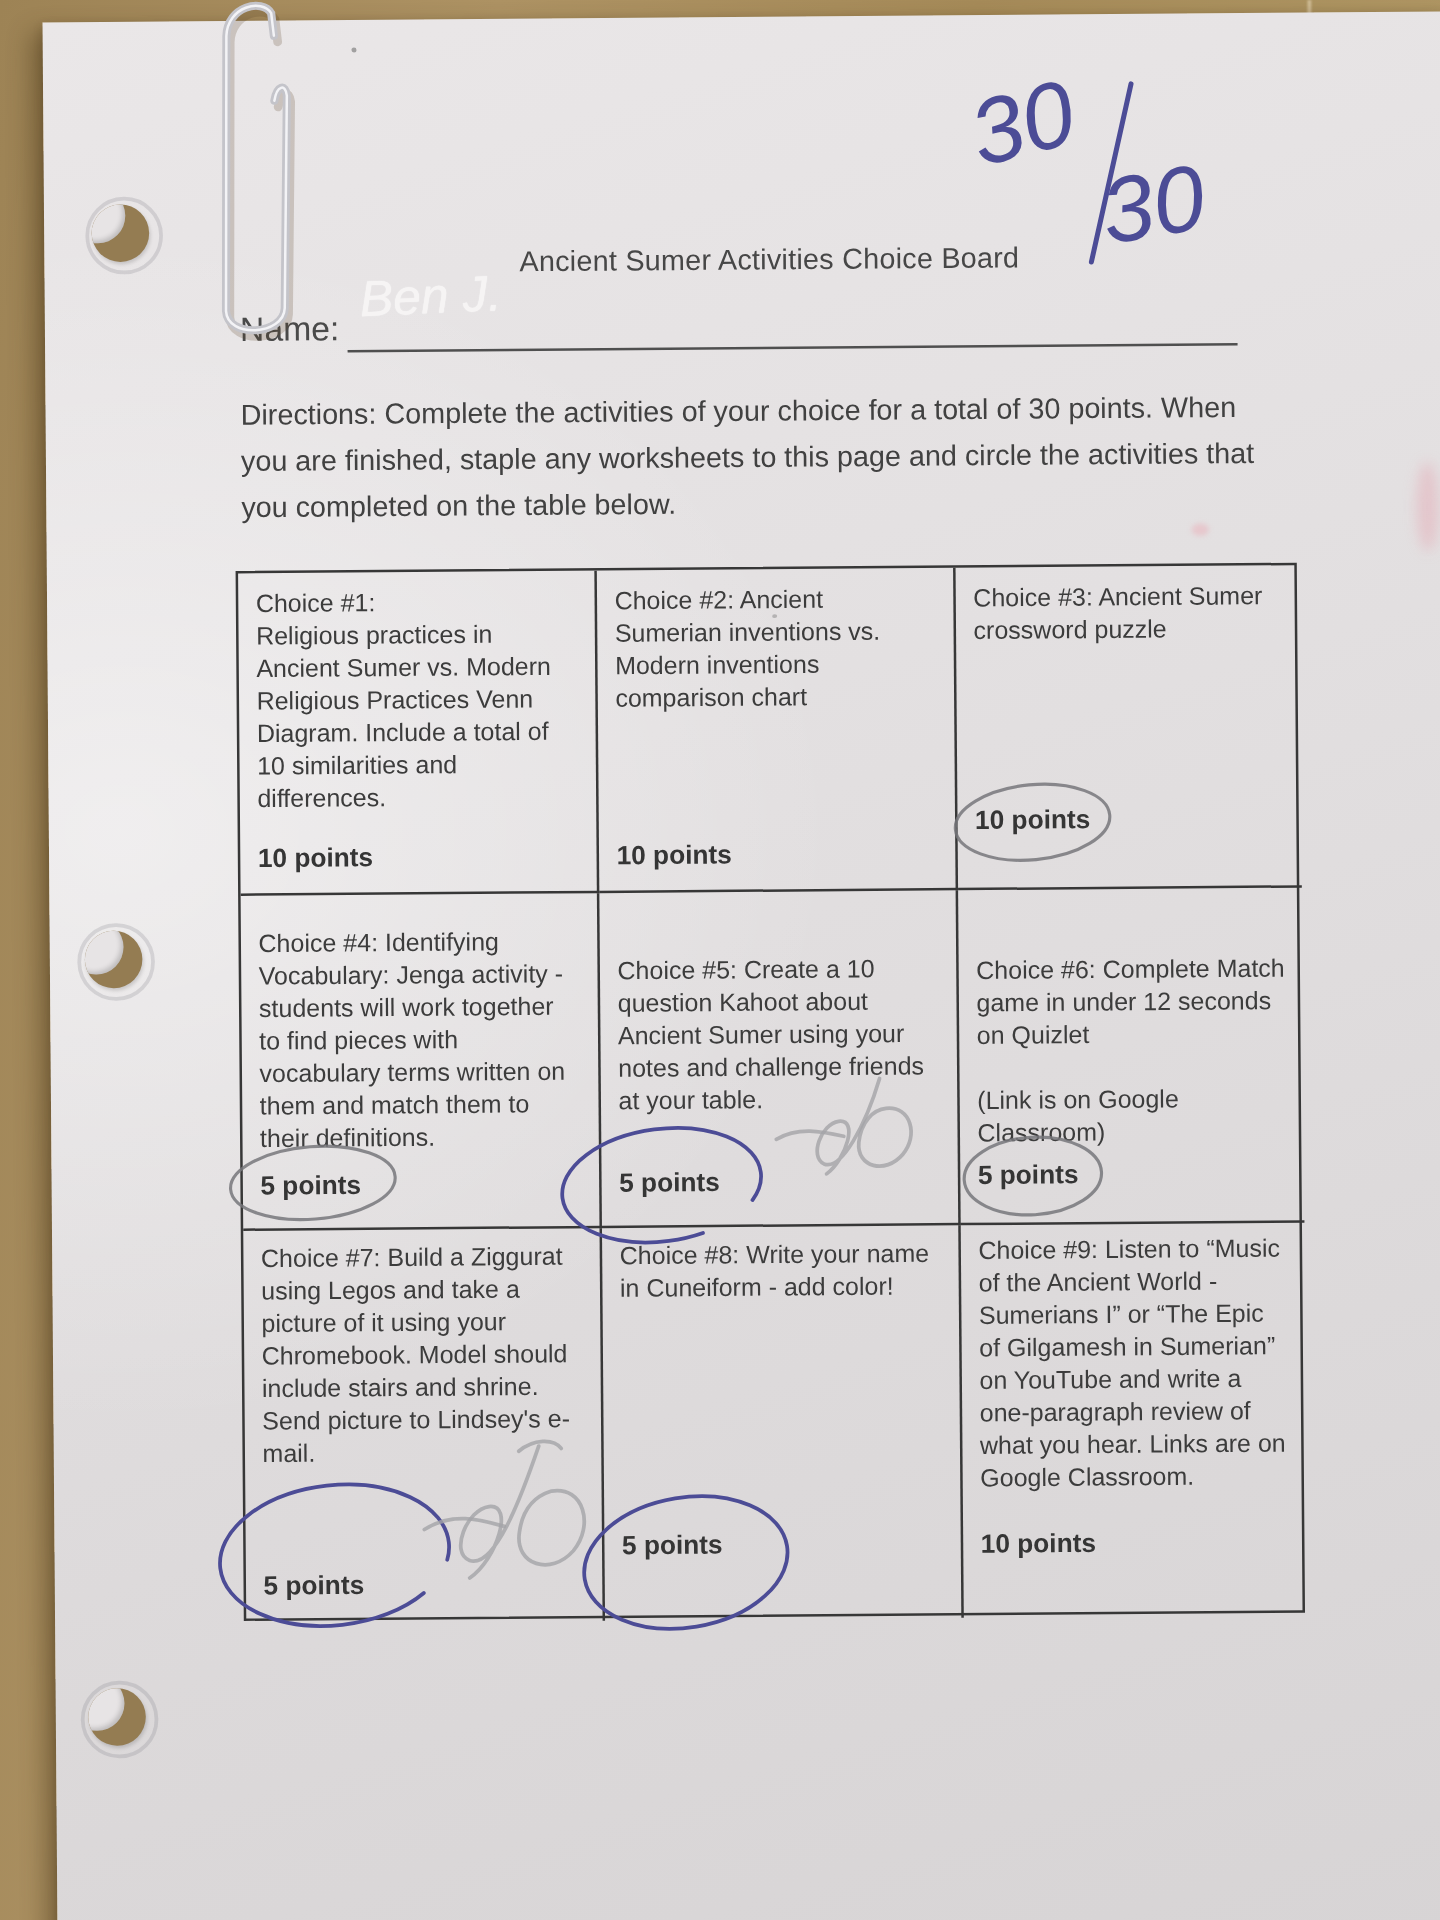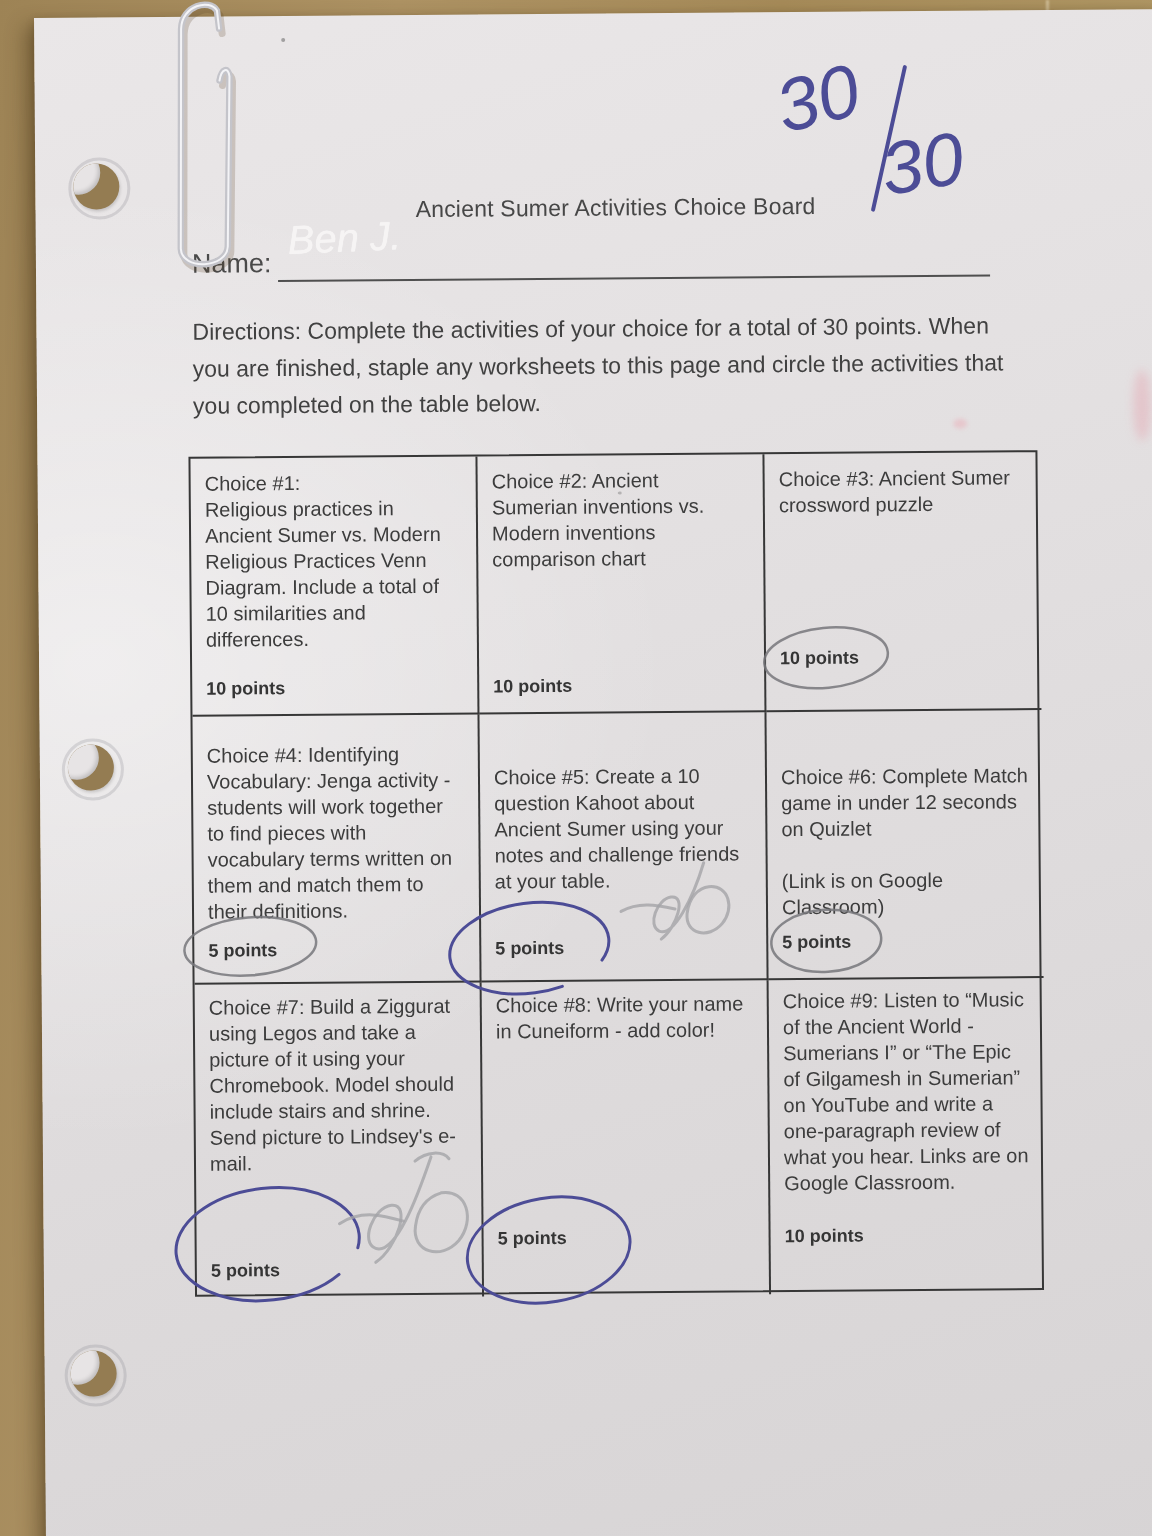--- a/index.html
+++ b/index.html
@@ -41,21 +41,21 @@
   .board{position:absolute;left:151px;top:440px;width:849px;height:840px;
         display:grid;grid-template-columns:287px 287px 275px;grid-template-rows:258px 268px 314px;
         border:2px solid #373737;box-sizing:border-box;}
   .cell{border-right:2px solid #373737;border-bottom:2px solid #373737;
         box-sizing:border-box;display:flex;flex-direction:column;
         padding:12px 14px;color:#3c3c3c;font-size:20px;line-height:1.3;}
   .cell:nth-child(3n){border-right:none;}
   .cell:nth-child(n+7){border-bottom:none;}
   .cell-text{white-space:pre-line;}
   .points-row{margin-top:auto;}
-  .points{font-weight:700;font-size:18px;color:#353535;}
+  .points{font-weight:700;font-size:21px;color:#353535;}
   .cell-1{padding-bottom:14px;} .cell-2{padding-bottom:14px;} .cell-3{padding-bottom:40px;}
   .cell-4{padding-top:26px;padding-bottom:20px;}
   .cell-5{padding-top:50px;padding-bottom:20px;}
   .cell-6{padding-top:52px;padding-bottom:24px;}
   .cell-7{padding-top:10px;padding-bottom:16px;}
   .cell-8{padding-top:10px;padding-bottom:46px;}
   .cell-9{padding-top:8px;}
   .cell-9 .points-row{margin-top:26px;}
   
   .overlay{position:absolute;left:0;top:0;width:1132px;height:1540px;pointer-events:none;}

